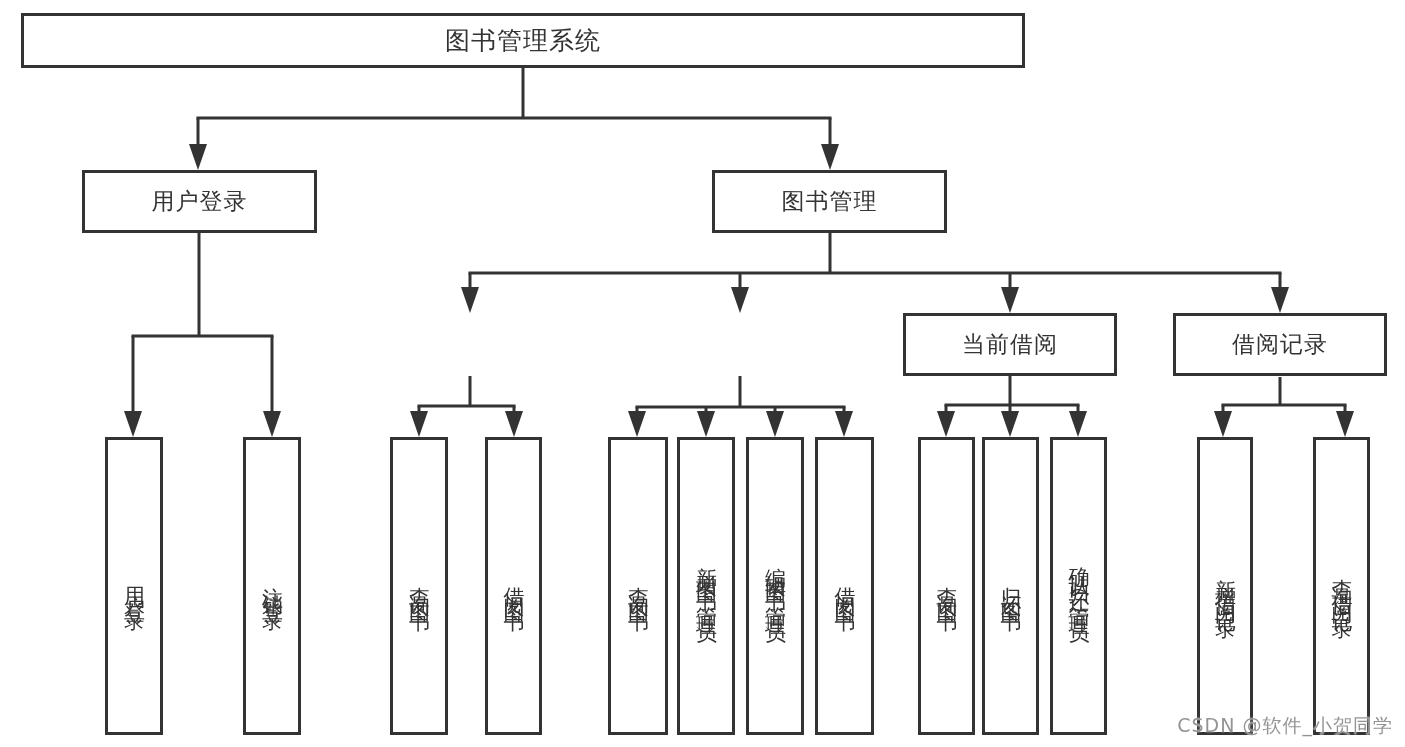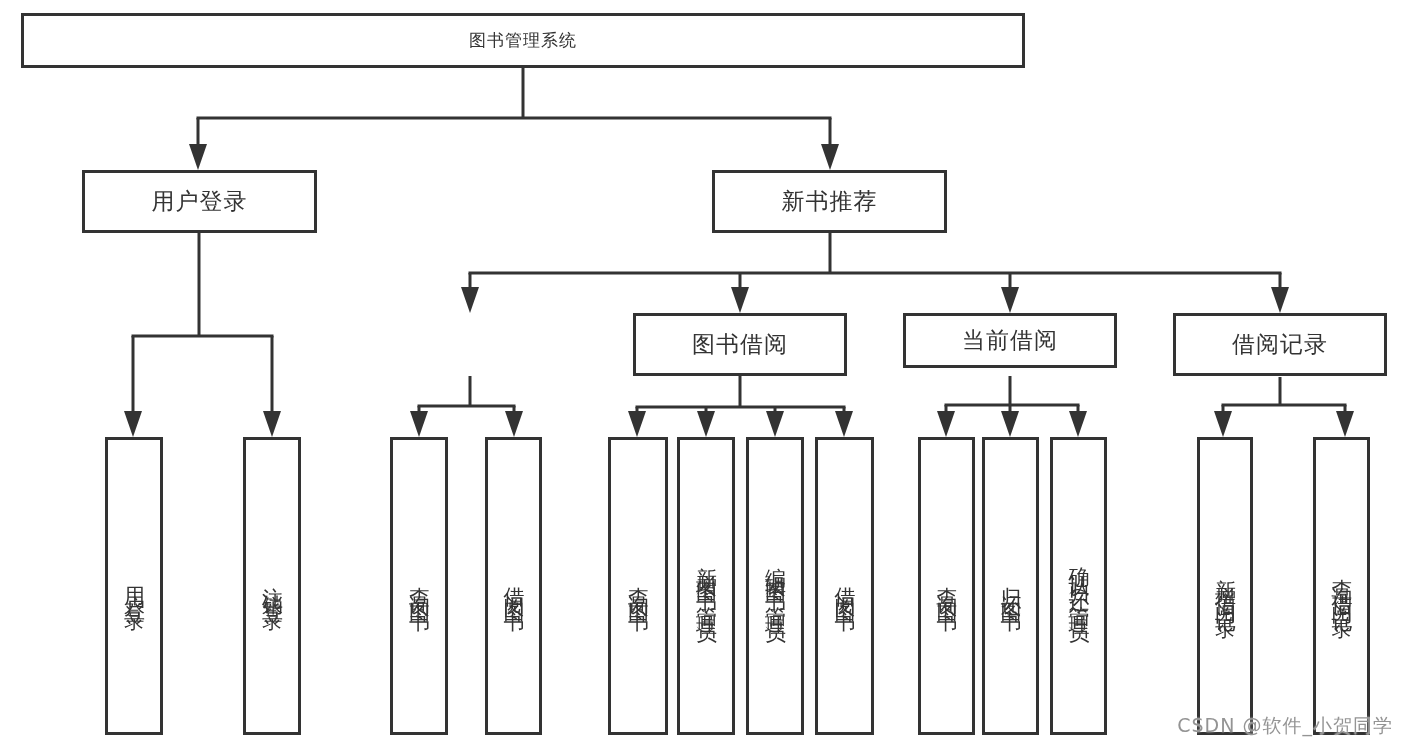--- a/index.html
+++ b/index.html
@@ -16,21 +16,21 @@
   .box{
     position:absolute;
     box-sizing:border-box;
     background:#ffffff;
     border:3px solid #333333;
     display:flex;align-items:center;justify-content:center;
     color:#333333;
     z-index:2;
   }
   .hlabel{font-size:23px;letter-spacing:1px;white-space:nowrap;}
-  .root .hlabel{font-size:17px;}
+  .root .hlabel{font-size:25px;}
   .vtext{
     writing-mode:vertical-rl;
     text-orientation:mixed;
     font-size:21px;
     letter-spacing:8px;
     line-height:1;
     white-space:nowrap;
   }
   .watermark{
     position:absolute;
@@ -111,27 +111,24 @@
   </svg>
 
   <div class="box root" style="left:21px;top:13px;width:1004px;height:55px;">
     <span class="hlabel">图书管理系统</span>
   </div>
 
   <div class="box" style="left:82px;top:170px;width:235px;height:63px;">
     <span class="hlabel">用户登录</span>
   </div>
   <div class="box" style="left:712px;top:170px;width:235px;height:63px;">
-    <span class="hlabel">新书推荐</span>
+    <span class="hlabel">图书管理</span>
   </div>
 
-  <div class="box" style="left:633px;top:313px;width:214px;height:63px;">
-    <span class="hlabel">图书借阅</span>
-  </div>
-  <div class="box" style="left:903px;top:313px;width:214px;height:55px;">
+  <div class="box" style="left:903px;top:313px;width:214px;height:63px;">
     <span class="hlabel">当前借阅</span>
   </div>
   <div class="box" style="left:1173px;top:313px;width:214px;height:63px;">
     <span class="hlabel">借阅记录</span>
   </div>
 
   <div class="box" style="left:105px;top:437px;width:58px;height:298px;">
     <span class="vtext">用户登录</span>
   </div>
   <div class="box" style="left:243px;top:437px;width:58px;height:298px;">

